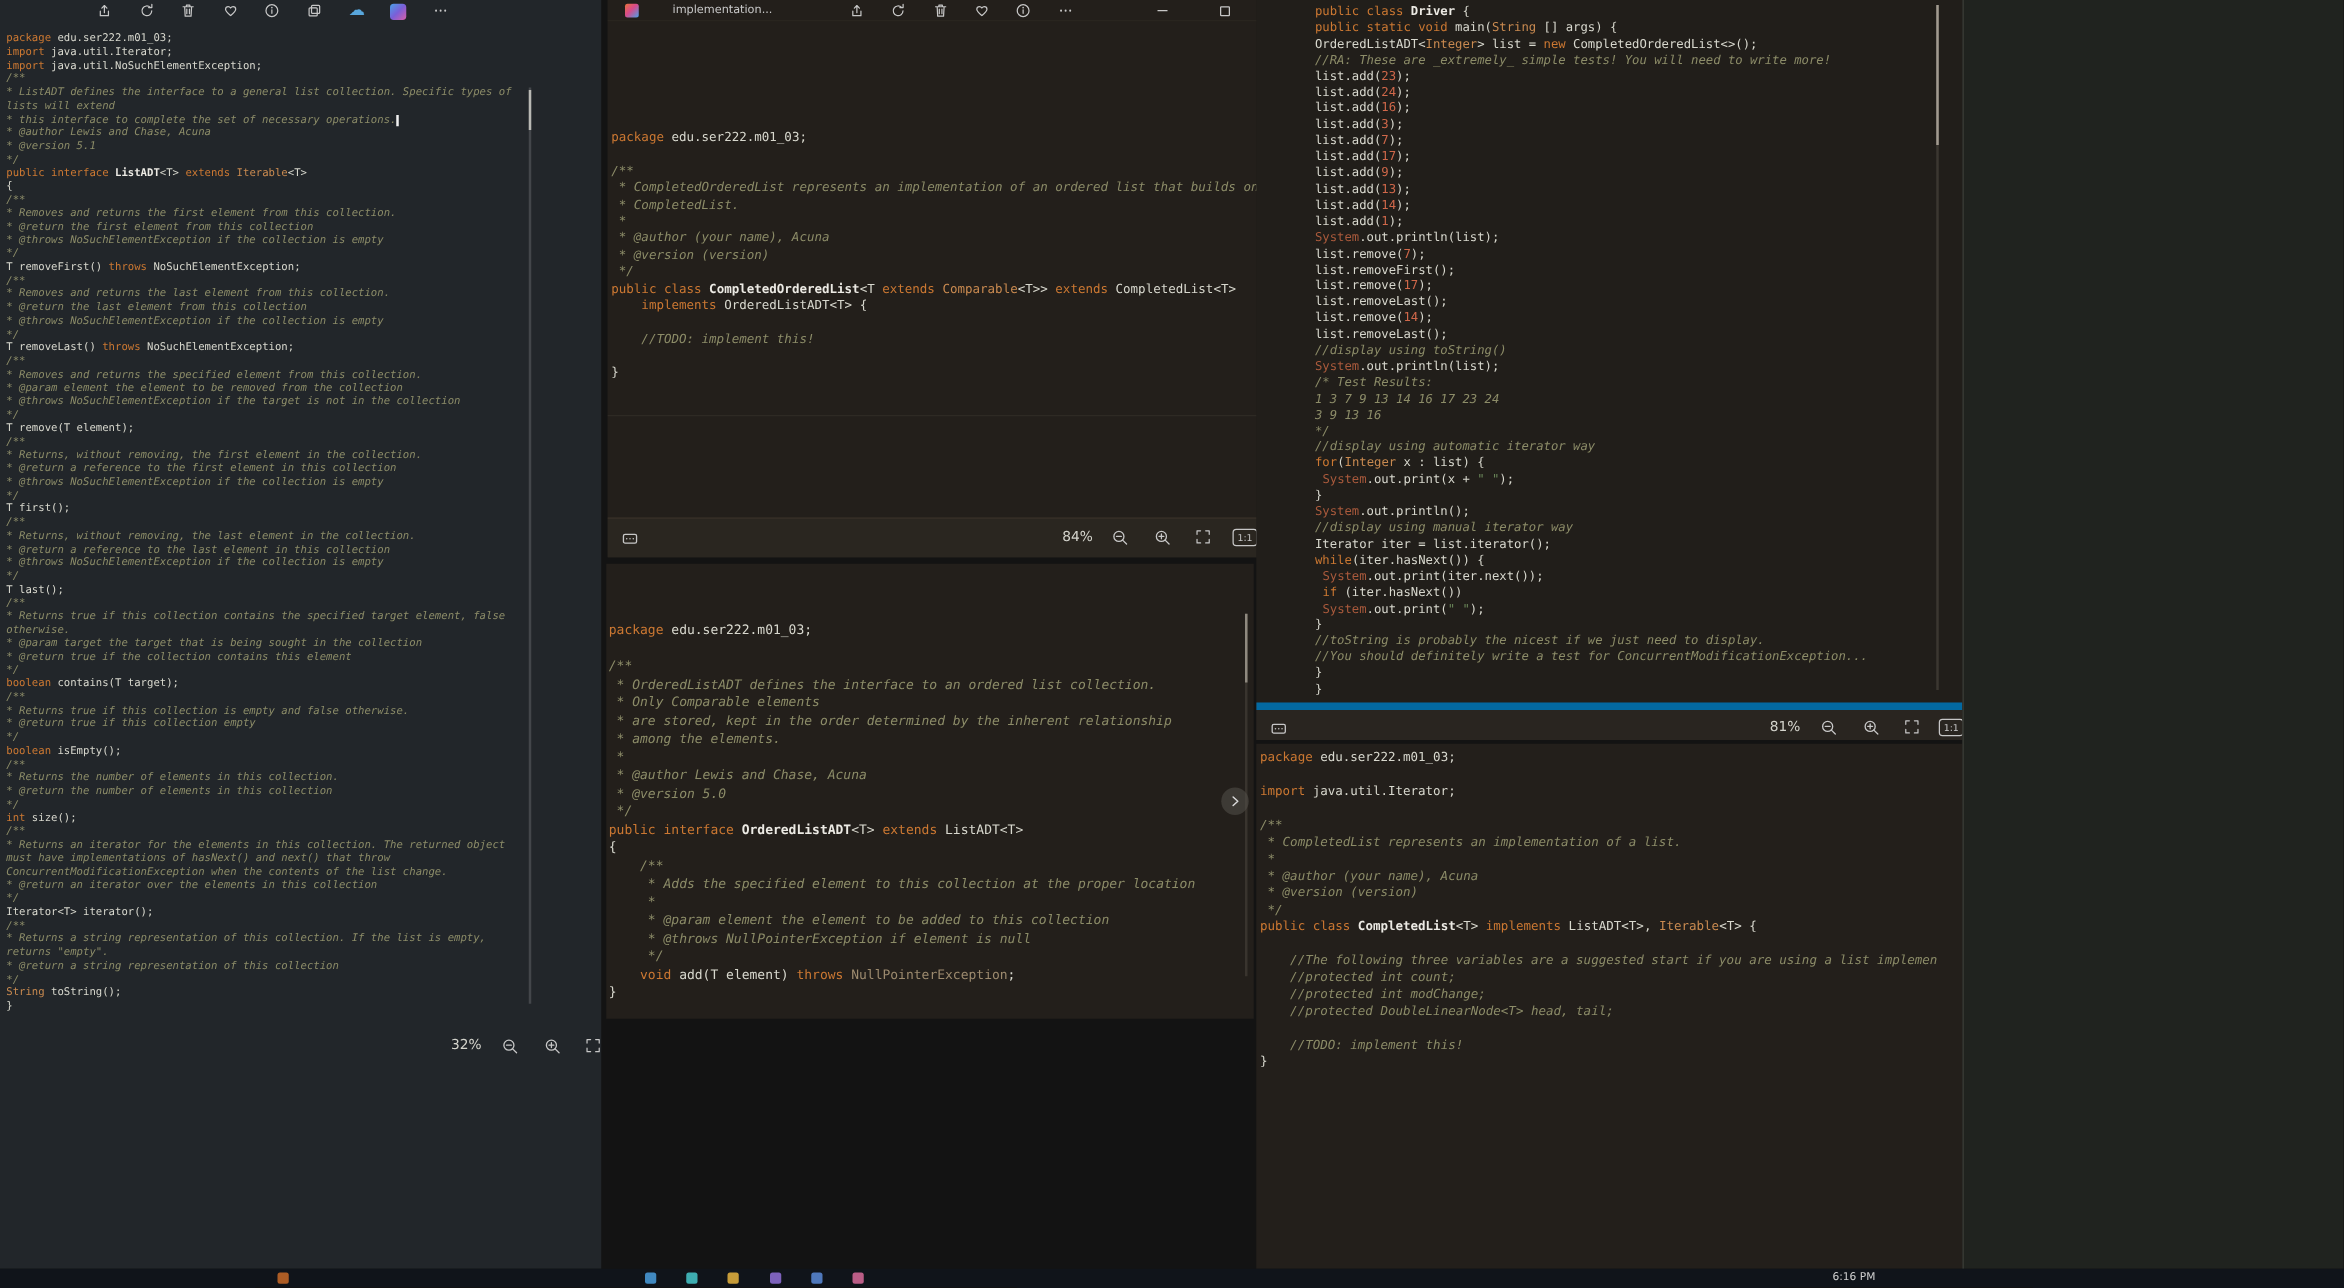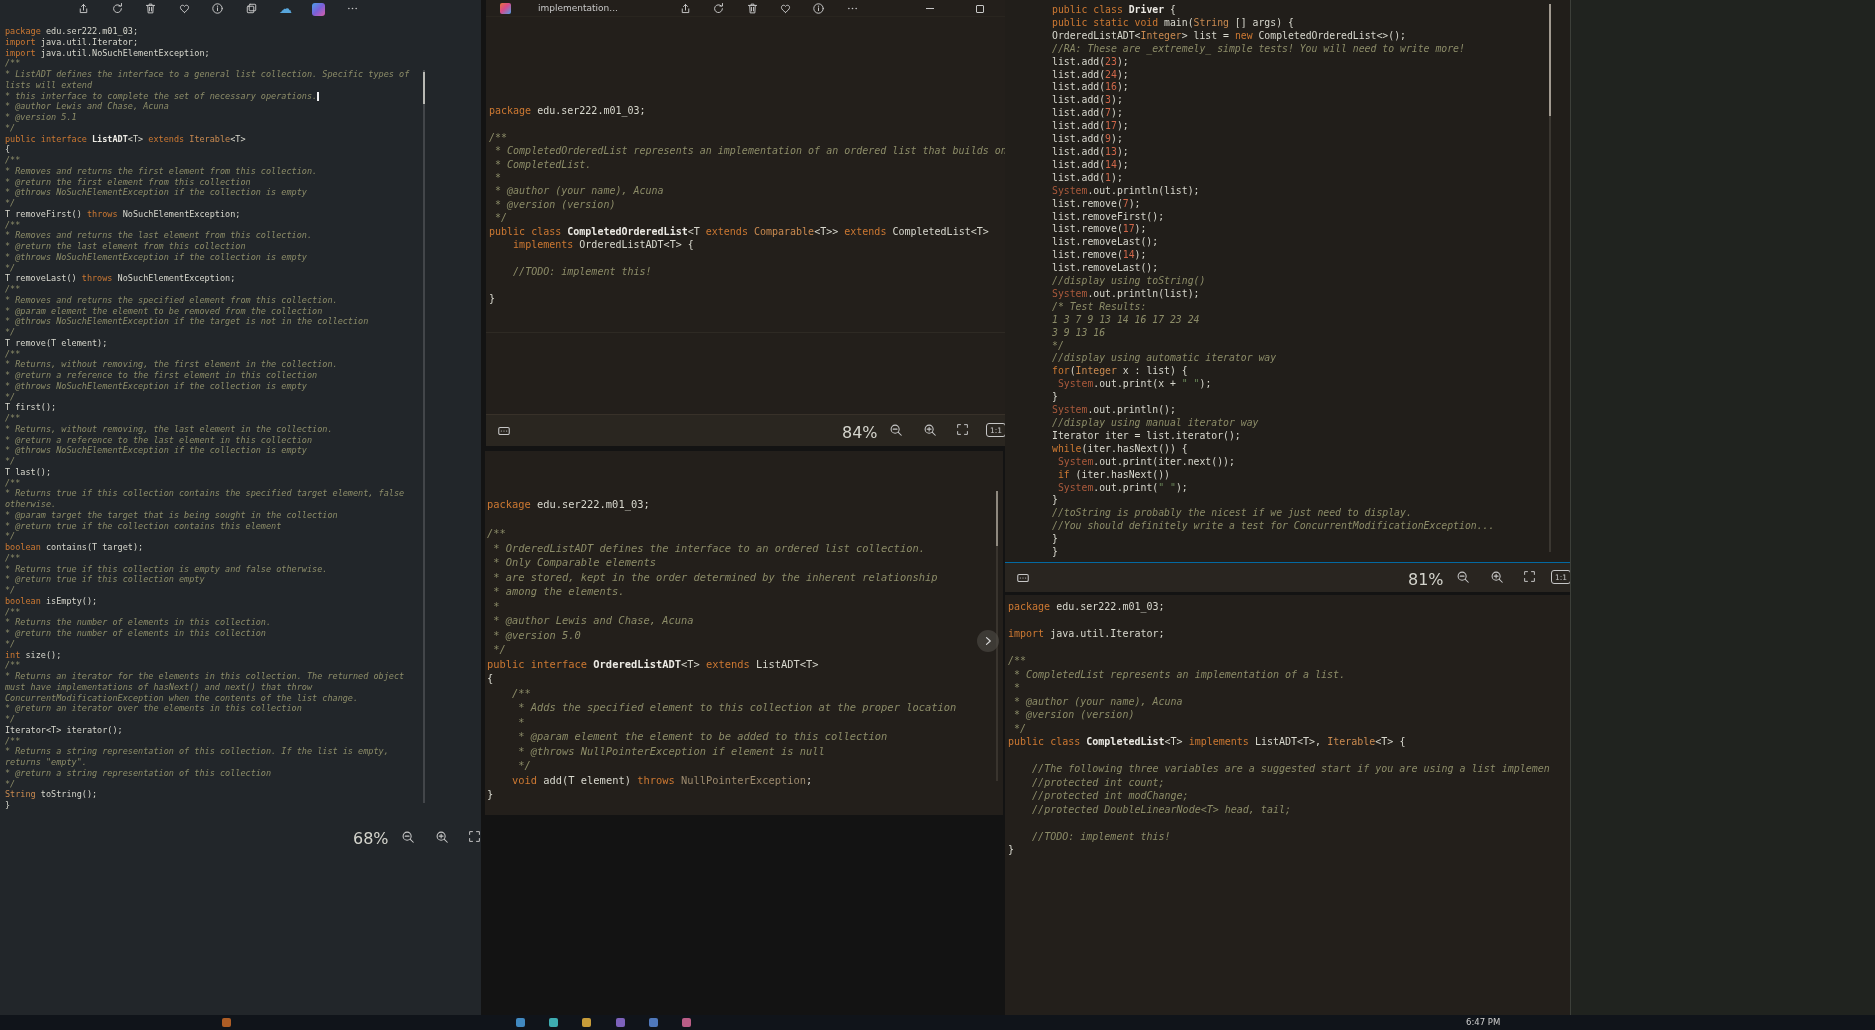--- a/index.html
+++ b/index.html
@@ -41,22 +41,22 @@
   .title-text{position:absolute;left:52px;top:3px;font-size:9px;color:#c8c8c8;white-space:nowrap}
   .appic{position:absolute;left:14px;top:3px;width:11px;height:11px;border-radius:2px;
     background:linear-gradient(135deg,#e8733a,#d84a8a 45%,#4aa0e8)}
   .appic2{width:13px;height:13px;border-radius:3px;
     background:linear-gradient(135deg,#4aa0e8,#7a5fd8 50%,#d85fa8)}
   .winbtn{position:absolute;top:1px;width:16px;height:15px;display:flex;align-items:center;justify-content:center;color:#c7c7c7}
   .minline{display:block;width:8px;height:1px;background:#c7c7c7}
   .maxbox{display:block;width:8px;height:8px;border:1px solid #c7c7c7;border-radius:1px}
   .zbar{position:absolute;left:0;right:0;display:block}
   .zbar-mt{top:414px;height:32px;background:#2a2620;border-top:1px solid #383129}
-  .zbar-rt{top:562px;height:30px;background:#292520;border-top:1px solid #0369a1}
-  .pct{position:absolute;font-size:16px;color:#d4d4cc;width:40px}
+  .zbar-rt{top:562px;height:30px;background:#292520;border-top:6px solid #0369a1}
+  .pct{position:absolute;font-size:11px;color:#d4d4cc;text-align:center;width:40px}
   .oneone{position:absolute;width:20px;height:14px;border:1px solid #c7c7c7;border-radius:3px;
     color:#c7c7c7;font-size:7.5px;display:flex;align-items:center;justify-content:center}
   .strack{position:absolute;width:2px;background:#43464a}
   .sthumb{position:absolute;width:2px;background:#b9b9b4}
   .chev{position:absolute;width:22px;height:22px;border-radius:50%;background:rgba(84,80,74,.55);
     display:flex;align-items:center;justify-content:center}
   .tbicon{position:absolute;top:3px;width:9px;height:9px;border-radius:2px;opacity:.85}
   .tbtime{position:absolute;left:1466px;top:2px;font-size:8.5px;color:#cfcfcf}
   .imgedge{position:absolute;left:0;width:100%;height:1px;background:#2e2a24}
 </style>
@@ -112,21 +112,21 @@
         </svg>
       </span>
   </div>
 
   <div class="code code-lv" style="left:5px;top:26px;width:418px"><div class="ln"><span class="tk-k">package</span><span class="tk-p"> edu.ser222.m01_03;</span></div><div class="ln"><span class="tk-k">import</span><span class="tk-p"> java.util.Iterator;</span></div><div class="ln"><span class="tk-k">import</span><span class="tk-p"> java.util.NoSuchElementException;</span></div><div class="ln"><span class="tk-c">/**</span></div><div class="ln"><span class="tk-c">* ListADT defines the interface to a general list collection. Specific types of</span></div><div class="ln"><span class="tk-c">lists will extend</span></div><div class="ln"><span class="tk-c">* this interface to complete the set of necessary operations.</span><span class="tk-cur"></span></div><div class="ln"><span class="tk-c">* @author Lewis and Chase, Acuna</span></div><div class="ln"><span class="tk-c">* @version 5.1</span></div><div class="ln"><span class="tk-c">*/</span></div><div class="ln"><span class="tk-k">public interface </span><span class="tk-b">ListADT</span><span class="tk-p">&lt;T&gt; </span><span class="tk-k">extends </span><span class="tk-t">Iterable</span><span class="tk-p">&lt;T&gt;</span></div><div class="ln"><span class="tk-p">{</span></div><div class="ln"><span class="tk-c">/**</span></div><div class="ln"><span class="tk-c">* Removes and returns the first element from this collection.</span></div><div class="ln"><span class="tk-c">* @return the first element from this collection</span></div><div class="ln"><span class="tk-c">* @throws NoSuchElementException if the collection is empty</span></div><div class="ln"><span class="tk-c">*/</span></div><div class="ln"><span class="tk-p">T removeFirst() </span><span class="tk-k">throws</span><span class="tk-p"> NoSuchElementException;</span></div><div class="ln"><span class="tk-c">/**</span></div><div class="ln"><span class="tk-c">* Removes and returns the last element from this collection.</span></div><div class="ln"><span class="tk-c">* @return the last element from this collection</span></div><div class="ln"><span class="tk-c">* @throws NoSuchElementException if the collection is empty</span></div><div class="ln"><span class="tk-c">*/</span></div><div class="ln"><span class="tk-p">T removeLast() </span><span class="tk-k">throws</span><span class="tk-p"> NoSuchElementException;</span></div><div class="ln"><span class="tk-c">/**</span></div><div class="ln"><span class="tk-c">* Removes and returns the specified element from this collection.</span></div><div class="ln"><span class="tk-c">* @param element the element to be removed from the collection</span></div><div class="ln"><span class="tk-c">* @throws NoSuchElementException if the target is not in the collection</span></div><div class="ln"><span class="tk-c">*/</span></div><div class="ln"><span class="tk-p">T remove(T element);</span></div><div class="ln"><span class="tk-c">/**</span></div><div class="ln"><span class="tk-c">* Returns, without removing, the first element in the collection.</span></div><div class="ln"><span class="tk-c">* @return a reference to the first element in this collection</span></div><div class="ln"><span class="tk-c">* @throws NoSuchElementException if the collection is empty</span></div><div class="ln"><span class="tk-c">*/</span></div><div class="ln"><span class="tk-p">T first();</span></div><div class="ln"><span class="tk-c">/**</span></div><div class="ln"><span class="tk-c">* Returns, without removing, the last element in the collection.</span></div><div class="ln"><span class="tk-c">* @return a reference to the last element in this collection</span></div><div class="ln"><span class="tk-c">* @throws NoSuchElementException if the collection is empty</span></div><div class="ln"><span class="tk-c">*/</span></div><div class="ln"><span class="tk-p">T last();</span></div><div class="ln"><span class="tk-c">/**</span></div><div class="ln"><span class="tk-c">* Returns true if this collection contains the specified target element, false</span></div><div class="ln"><span class="tk-c">otherwise.</span></div><div class="ln"><span class="tk-c">* @param target the target that is being sought in the collection</span></div><div class="ln"><span class="tk-c">* @return true if the collection contains this element</span></div><div class="ln"><span class="tk-c">*/</span></div><div class="ln"><span class="tk-k">boolean</span><span class="tk-p"> contains(T target);</span></div><div class="ln"><span class="tk-c">/**</span></div><div class="ln"><span class="tk-c">* Returns true if this collection is empty and false otherwise.</span></div><div class="ln"><span class="tk-c">* @return true if this collection empty</span></div><div class="ln"><span class="tk-c">*/</span></div><div class="ln"><span class="tk-k">boolean</span><span class="tk-p"> isEmpty();</span></div><div class="ln"><span class="tk-c">/**</span></div><div class="ln"><span class="tk-c">* Returns the number of elements in this collection.</span></div><div class="ln"><span class="tk-c">* @return the number of elements in this collection</span></div><div class="ln"><span class="tk-c">*/</span></div><div class="ln"><span class="tk-k">int</span><span class="tk-p"> size();</span></div><div class="ln"><span class="tk-c">/**</span></div><div class="ln"><span class="tk-c">* Returns an iterator for the elements in this collection. The returned object</span></div><div class="ln"><span class="tk-c">must have implementations of hasNext() and next() that throw</span></div><div class="ln"><span class="tk-c">ConcurrentModificationException when the contents of the list change.</span></div><div class="ln"><span class="tk-c">* @return an iterator over the elements in this collection</span></div><div class="ln"><span class="tk-c">*/</span></div><div class="ln"><span class="tk-p">Iterator&lt;T&gt; iterator();</span></div><div class="ln"><span class="tk-c">/**</span></div><div class="ln"><span class="tk-c">* Returns a string representation of this collection. If the list is empty,</span></div><div class="ln"><span class="tk-c">returns "empty".</span></div><div class="ln"><span class="tk-c">* @return a string representation of this collection</span></div><div class="ln"><span class="tk-c">*/</span></div><div class="ln"><span class="tk-t">String</span><span class="tk-p"> toString();</span></div><div class="ln"><span class="tk-p">}</span></div></div>
 
   <span class="strack" style="left:423px;top:70px;height:733px;width:1.5px"></span>
   <span class="sthumb" style="left:423px;top:72px;height:32px;width:1.5px"></span>
 
   <div>
-    <span class="pct" style="left:353px;top:829px">68%</span>
+    <span class="pct" style="left:353px;top:829px">32%</span>
     <span class="ticon" style="left:400px;top:829px">
       <svg class="sv" width="14" height="14" viewBox="0 0 16 16">
           <circle cx="7" cy="7" r="4.6"></circle>
           <path d="M10.4 10.4 14 14"></path>
           <path d="M4.8 7h4.4"></path>
         </svg>
       </span>
     <span class="ticon" style="left:434px;top:829px">
       <svg class="sv" width="14" height="14" viewBox="0 0 16 16">
           <circle cx="7" cy="7" r="4.6"></circle>
@@ -294,14 +294,14 @@
 <div class="pane" id="backdrop-right"></div>
 
 <div class="pane" id="taskbar">
   <span class="tbicon" style="left:222px;background:#c96a28"></span>
   <span class="tbicon" style="left:516px;background:#4a9ede"></span>
   <span class="tbicon" style="left:549px;background:#46c8cc"></span>
   <span class="tbicon" style="left:582px;background:#e8b440"></span>
   <span class="tbicon" style="left:616px;background:#9070d8"></span>
   <span class="tbicon" style="left:649px;background:#5a8ad8"></span>
   <span class="tbicon" style="left:682px;background:#d86a9a"></span>
-  <span class="tbtime">6:47 PM</span>
+  <span class="tbtime">6:16 PM</span>
 </div>
 
 </body></html>

